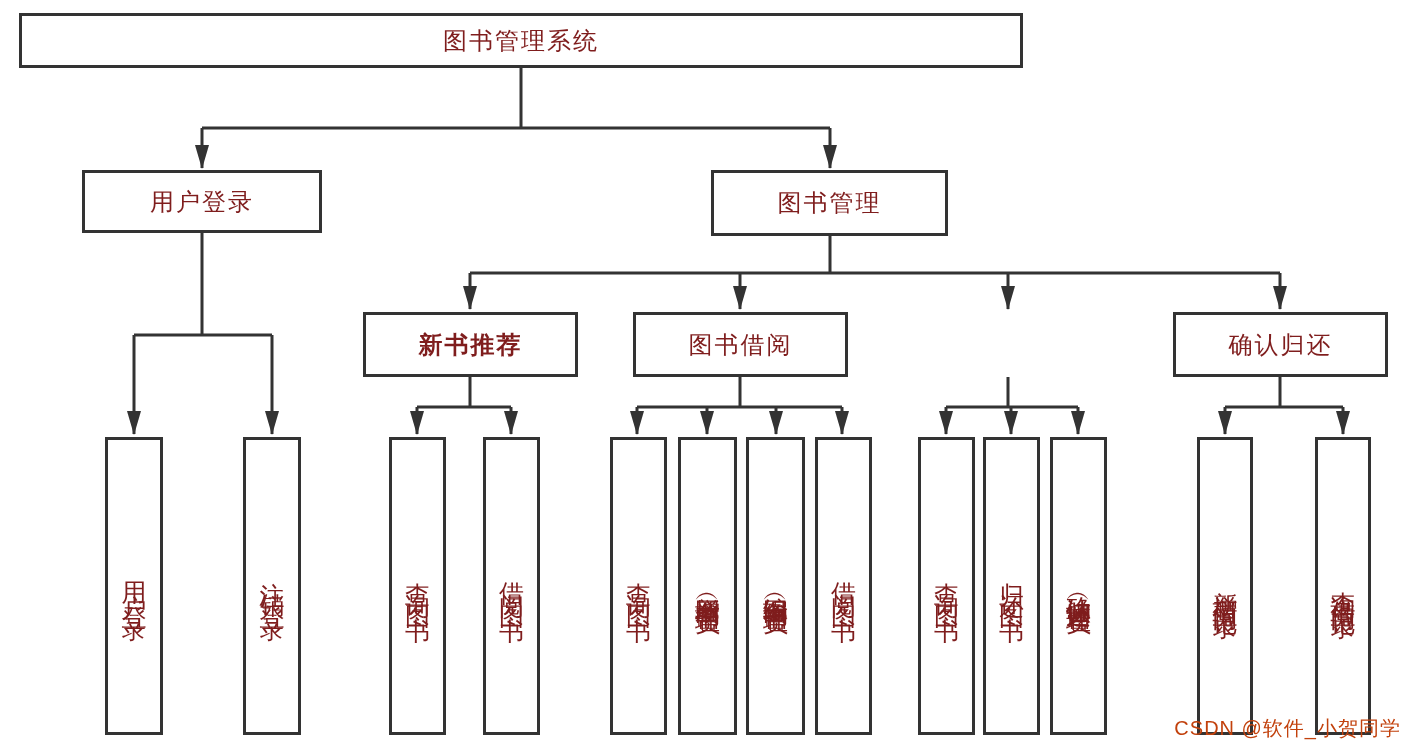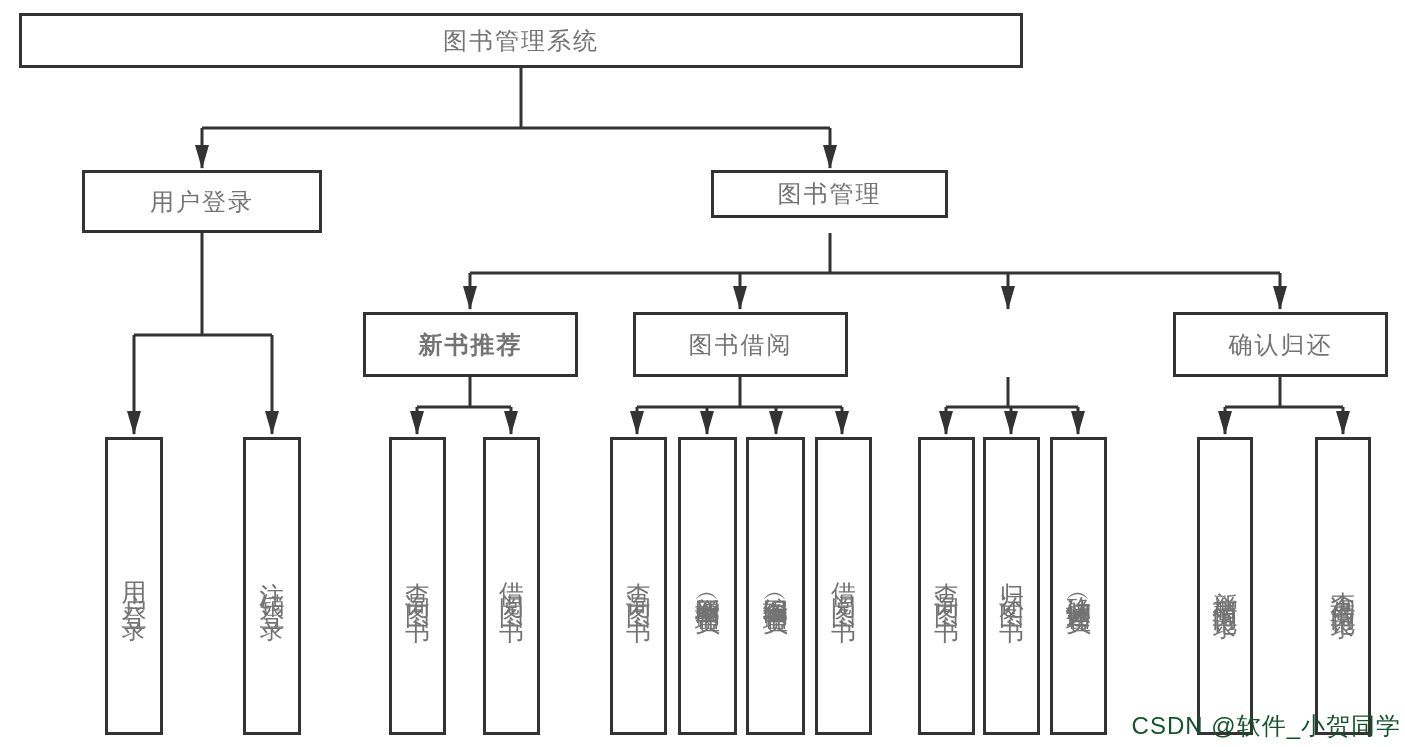--- a/index.html
+++ b/index.html
@@ -24,39 +24,39 @@
   .box {
     position: absolute;
     box-sizing: border-box;
     background: #ffffff;
     border: 3px solid #333333;
     display: flex;
     align-items: center;
     justify-content: center;
     font-size: 24px;
     letter-spacing: 2px;
-    color: #737373;
+    color: #7f1d1d;
     z-index: 2;
   }
   .box .hlabel { white-space: nowrap; }
   .leaf .vlabel {
     writing-mode: vertical-rl;
     text-orientation: mixed;
     line-height: 1;
     font-size: 25px;
   }
   .ls-4 { letter-spacing: 12px; }
   .ls-6 { letter-spacing: 5px; }
   .ls-9 { letter-spacing: 2px; }
   .watermark {
     position: absolute;
     right: 4px;
     bottom: 5px;
-    font-size: 24px;
-    color: #14532d;
+    font-size: 20px;
+    color: #c2410c;
     letter-spacing: 1px;
     z-index: 5;
     white-space: nowrap;
   }
 </style>
 </head>
 <body>
 
 <div class="canvas">
 
@@ -99,21 +99,21 @@
     <line x1="1343" y1="407" x2="1343" y2="434" stroke="#333333" stroke-width="3" marker-end="url(#arrow)"></line>
   </svg>
 
   <div class="box" style="left:19px; top:13px; width:1004px; height:55px;">
     <span class="hlabel">图书管理系统</span>
   </div>
 
   <div class="box" style="left:82px; top:170px; width:240px; height:63px;">
     <span class="hlabel">用户登录</span>
   </div>
-  <div class="box" style="left:711px; top:170px; width:237px; height:48px;">
+  <div class="box" style="left:711px; top:170px; width:237px; height:66px;">
     <span class="hlabel">图书管理</span>
   </div>
 
   <div class="box" style="left:363px; top:312px; width:215px; height:65px;font-weight:bold;">
     <span class="hlabel">新书推荐</span>
   </div>
   <div class="box" style="left:633px; top:312px; width:215px; height:65px;justify-content:center;">
     <span class="hlabel">图书借阅</span>
   </div>
   <div class="box" style="left:1173px; top:312px; width:215px; height:65px;">

